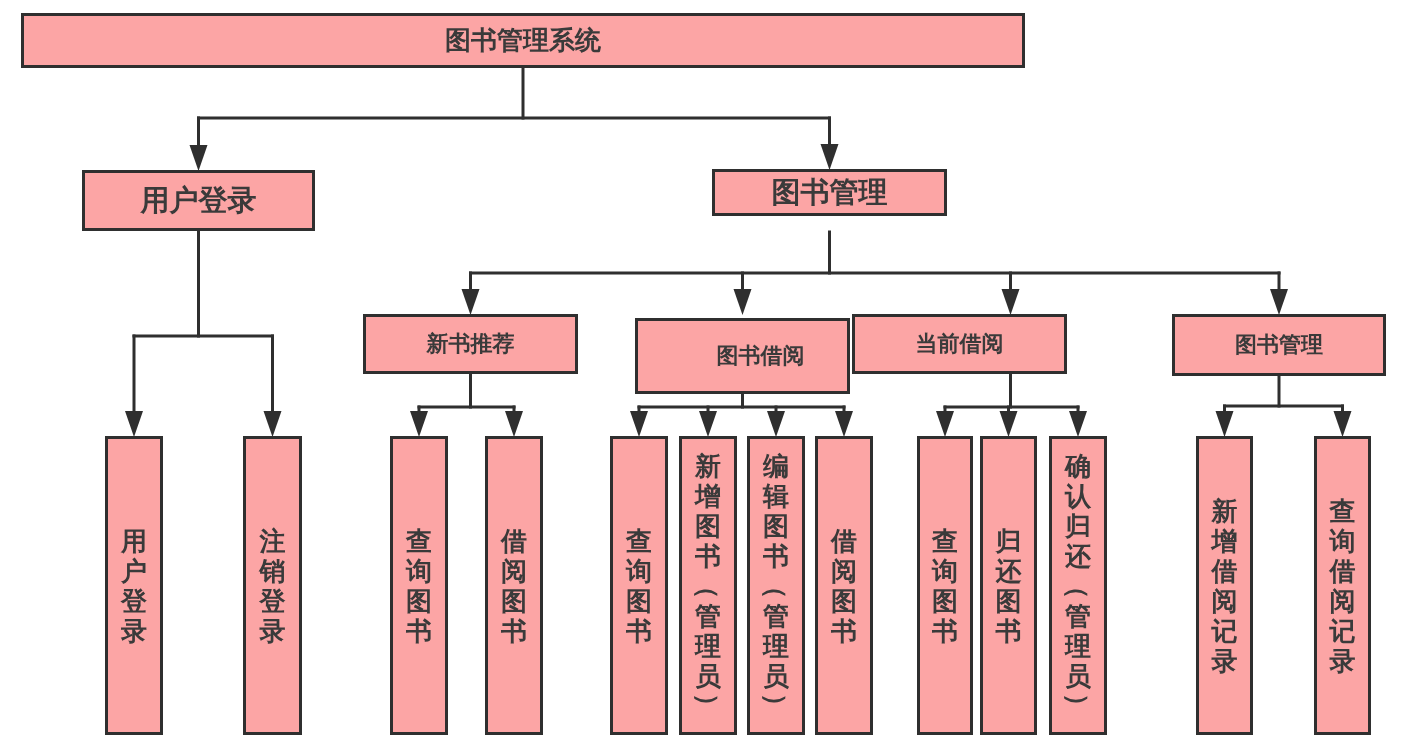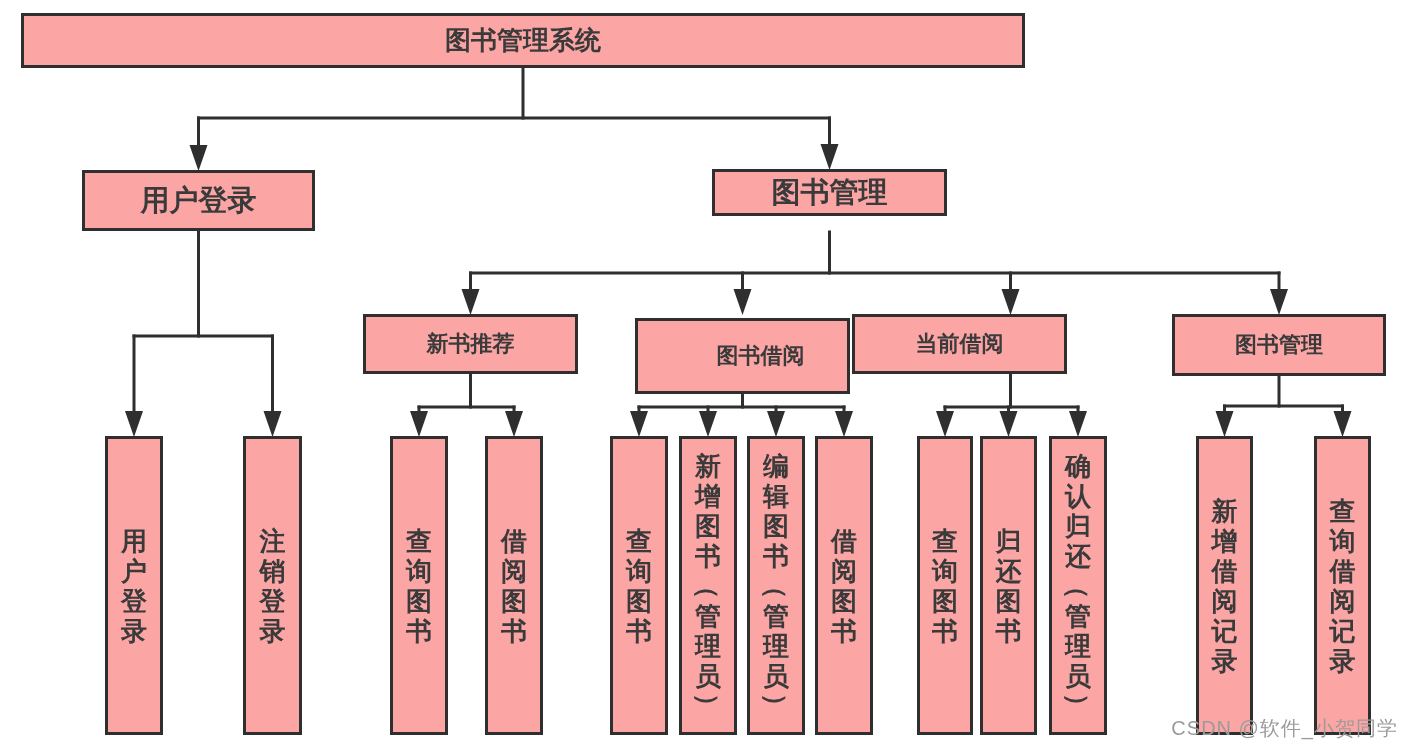--- a/index.html
+++ b/index.html
@@ -224,14 +224,13 @@
       </div>
       <div class="node vnode" style="left: 1314px; top: 436px; width: 57px; height: 299px;">
         <span class="vchar">查</span>
         <span class="vchar">询</span>
         <span class="vchar">借</span>
         <span class="vchar">阅</span>
         <span class="vchar">记</span>
         <span class="vchar">录</span>
       </div>
     </div>
-  <div class="watermark">CSDN @软件_小贺同学</div>
 </div>
 
 </body></html>

